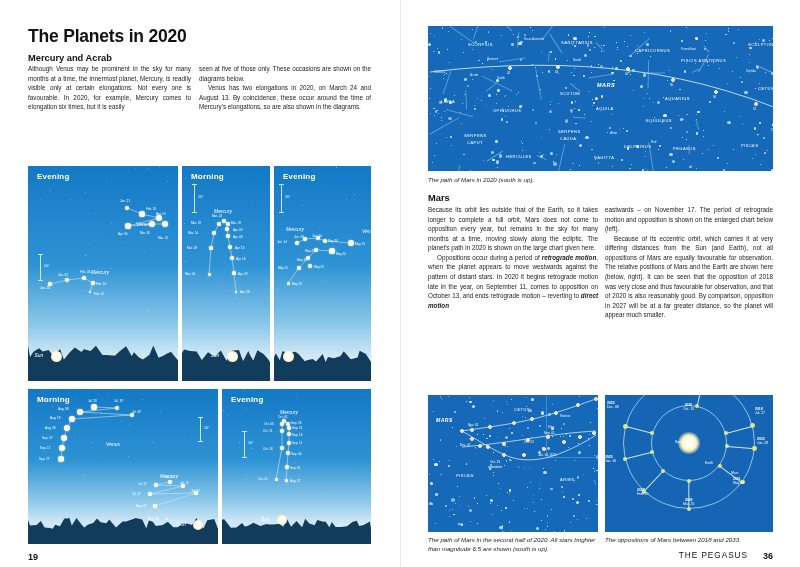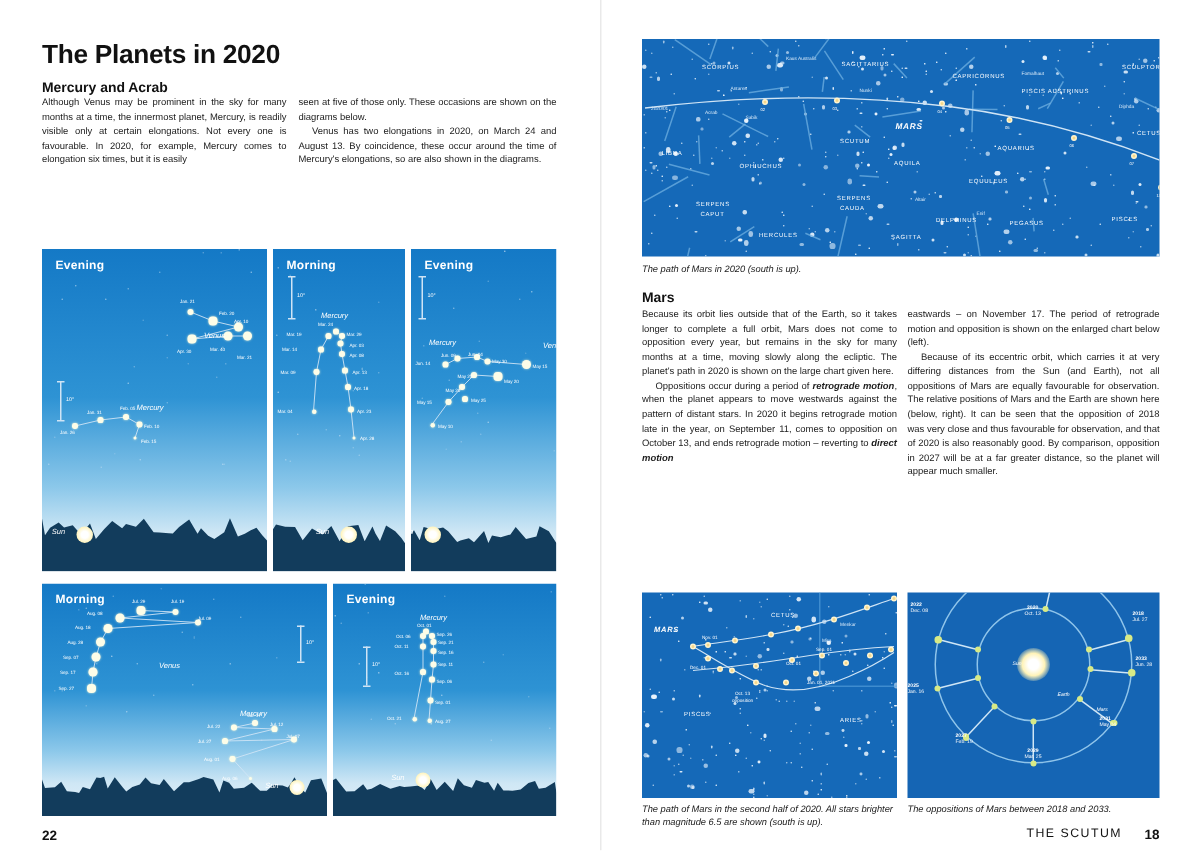--- a/index.html
+++ b/index.html
@@ -448,21 +448,21 @@
         <div class="dlabel" style="left:68px;top:90px">Aug. 27</div>
         <div class="planet-name" style="left:58px;top:20px">Mercury</div>
         <div class="scalebar" style="left:22px;top:42px;height:26px"></div>
         <div class="scalecap" style="left:20px;top:42px"></div>
         <div class="scalecap" style="left:20px;top:68px"></div>
         <div class="scale-label" style="left:26px;top:52px">10°</div>
         <div class="sun" style="left:54.8px;top:125.8px;width:10.4px;height:10.4px"></div>
         <div class="sun-label" style="left:38.8px;top:127px">Sun</div>
       </div>
 
-    <div class="folio" style="position:absolute;left:28px;top:552px;">22</div>
+    <div class="folio" style="position:absolute;left:28px;top:552px;">19</div>
   </div>
 
   <div class="gutter"></div>
 
   <div class="page page-right">
 
     <div class="chart" id="sc-top" style="left:28px;top:26px;width:345px;height:145px;">
         <div class="star" style="left:7.7px;top:116.7px;width:0.6px;height:0.6px;opacity:0.70"></div>
         <div class="star" style="left:233.6px;top:95.3px;width:1.9px;height:1.9px;opacity:0.60"></div>
         <div class="star" style="left:184.4px;top:140.2px;width:0.7px;height:0.7px;opacity:0.71"></div>
@@ -1159,16 +1159,16 @@
         <div class="opp-dot" style="left:56.07190648631958px;top:73.78010019322903px;width:4px;height:4px"></div>
         <div class="opp-dot" style="left:36.56699547623927px;top:93.84964770402935px;width:4.8px;height:4.8px"></div>
         <div class="olabel" style="left:32px;top:93px;"><b>2027</b><span>Feb. 19</span></div>
         <div class="opp-line" style="left:84px;top:86px;width:28.0px;transform:rotate(90.0deg)"></div>
         <div class="opp-dot" style="left:82px;top:84px;width:4px;height:4px"></div>
         <div class="opp-dot" style="left:81.6px;top:111.6px;width:4.8px;height:4.8px"></div>
         <div class="olabel" style="left:78px;top:103px;text-align:center;"><b>2029</b><span>Mar. 25</span></div>
       </div>
     <div class="caption" style="position:absolute;left:205px;top:536px;width:172px;">The oppositions of Mars between 2018 and 2033.</div>
 
-    <div class="folio-label" style="position:absolute;right:52px;top:551px;">THE SCUTUM</div>
-    <div class="folio" style="position:absolute;right:27px;top:551px;">18</div>
+    <div class="folio-label" style="position:absolute;right:52px;top:551px;">THE PEGASUS</div>
+    <div class="folio" style="position:absolute;right:27px;top:551px;">36</div>
   </div>
 </div>
 
 </body></html>

